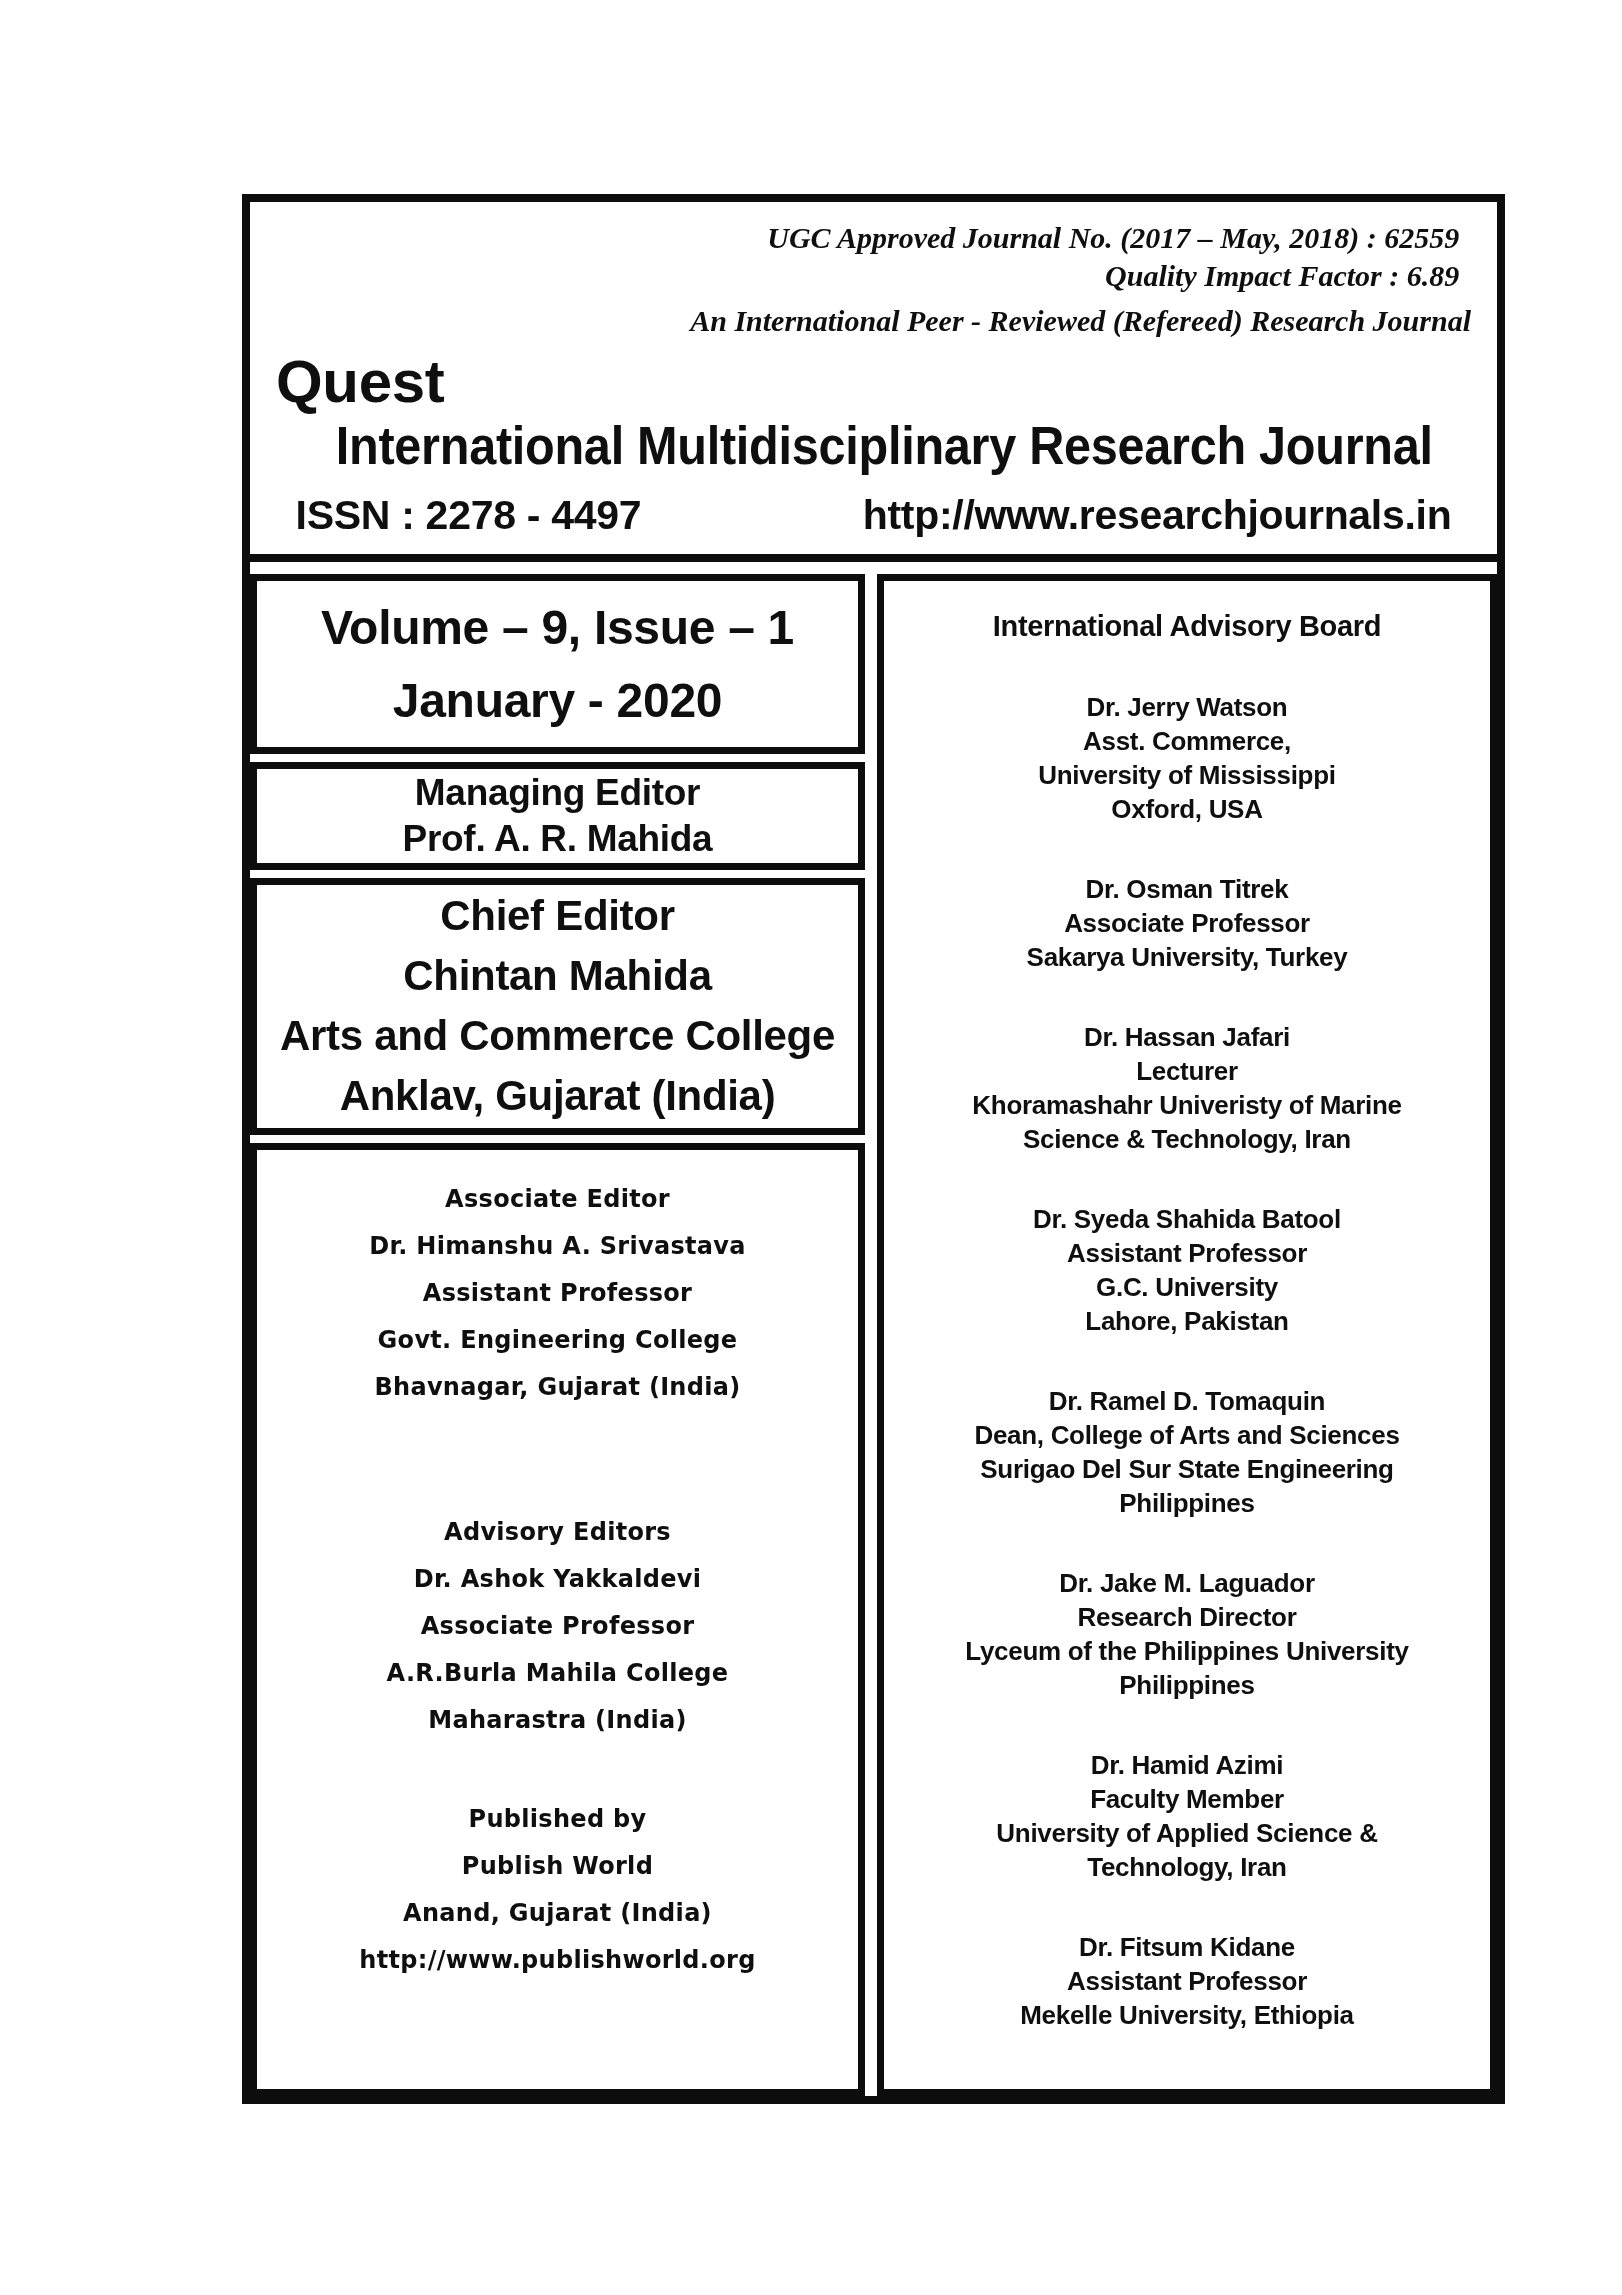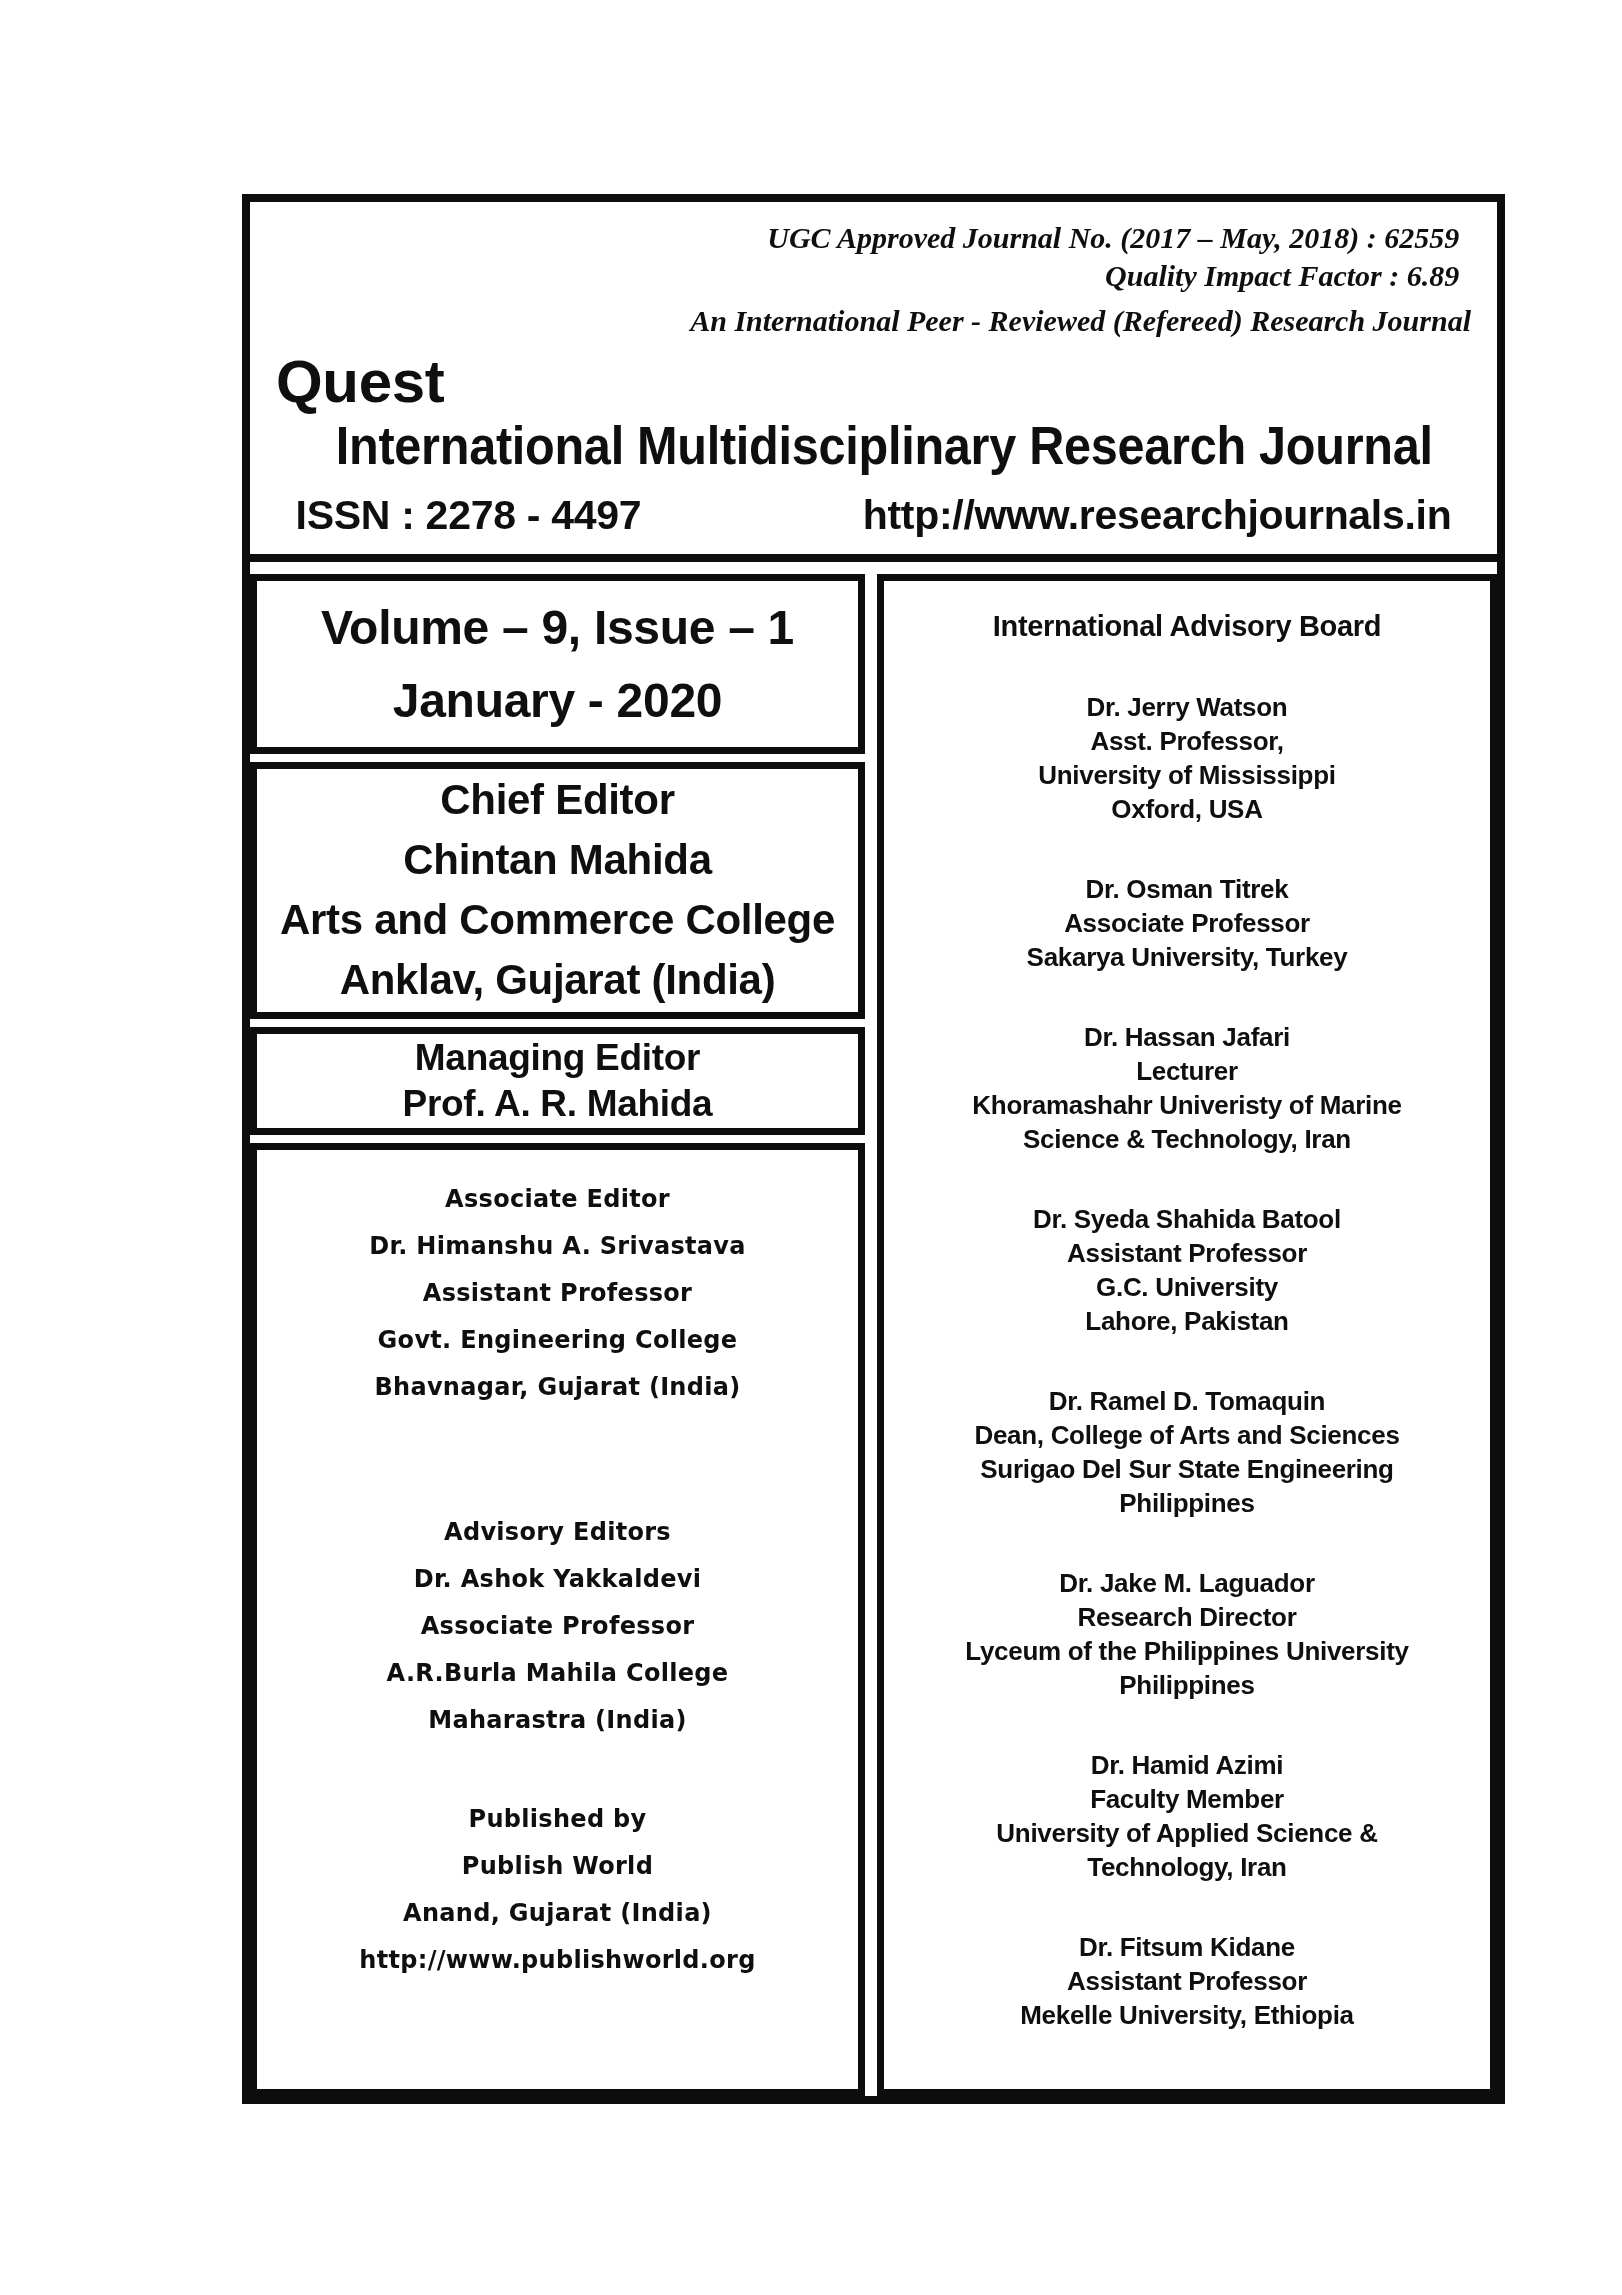--- a/index.html
+++ b/index.html
@@ -63,33 +63,33 @@
 
   <div class="cols">
 
     <div class="leftcol">
 
       <section class="box volume cond">
         <div class="tline">Volume – 9, Issue – 1</div>
         <div class="tline">January - 2020</div>
       </section>
 
+      <section class="box managing cond">
+        <div class="tline">Managing Editor</div>
+        <div>
+            <div class="tline">Prof. A. R. Mahida</div>
+          </div>
+      </section>
+
       <section class="box chief cond">
         <div class="tline">Chief Editor</div>
         <div>
             <div class="tline">Chintan Mahida</div>
             <div class="tline">Arts and Commerce College</div>
             <div class="tline">Anklav, Gujarat (India)</div>
-          </div>
-      </section>
-
-      <section class="box managing cond">
-        <div class="tline">Managing Editor</div>
-        <div>
-            <div class="tline">Prof. A. R. Mahida</div>
           </div>
       </section>
 
       <section class="box bottombox wide">
         <div class="group-assoc">
           <div class="tline">Associate Editor</div>
           <div>
               <div class="tline">Dr. Himanshu A. Srivastava</div>
               <div class="tline">Assistant Professor</div>
               <div class="tline">Govt. Engineering College</div>
@@ -115,21 +115,21 @@
         </div>
       </section>
 
     </div>
 
     <section class="box rightcol cond">
       <div class="advtitle">International Advisory Board</div>
       <div>
           <div class="member">
             <div class="tline">Dr. Jerry Watson</div>
-            <div class="tline">Asst. Professor,</div>
+            <div class="tline">Asst. Commerce,</div>
             <div class="tline">University of Mississippi</div>
             <div class="tline">Oxford, USA</div>
           </div>
           <div class="member">
             <div class="tline">Dr. Osman Titrek</div>
             <div class="tline">Associate Professor</div>
             <div class="tline">Sakarya University, Turkey</div>
           </div>
           <div class="member">
             <div class="tline">Dr. Hassan Jafari</div>

